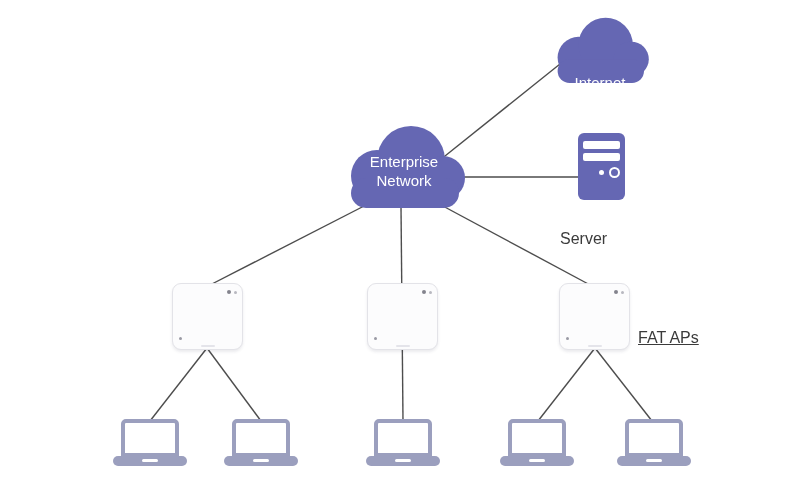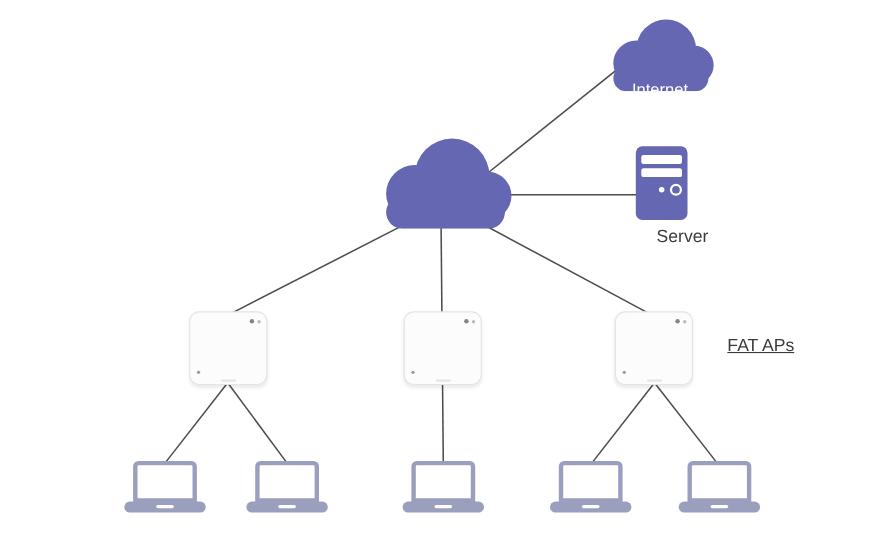--- a/index.html
+++ b/index.html
@@ -27,21 +27,21 @@
     position:absolute; left:578px; top:133px; width:47px; height:67px;
     background:var(--accent,#6567b3); border-radius:6px; z-index:1;
   }
   .server-slot { position:absolute; left:5px; width:37px; height:8px; background:#ffffff; border-radius:2px; }
   .slot-1 { top:8px; } .slot-2 { top:20px; }
   .server-dot { position:absolute; left:21px; top:37px; width:5px; height:5px; background:#ffffff; border-radius:50%; }
   .server-ring { position:absolute; left:31px; top:34px; width:11px; height:11px; border:2.5px solid #ffffff; border-radius:50%; box-sizing:border-box; }
 
   .caption {
     position:absolute; color:var(--label_text,#3b3b3b); font-size:16px;
-    text-align:right; z-index:2; white-space:nowrap;
+    text-align:left; z-index:2; white-space:nowrap;margin-top:23px;
   }
   .caption-server { left:560px; top:207px; width:84px; }
   .caption-fataps { left:638px; top:306px; width:84px;text-decoration:underline; }
 
   .ap {
     position:absolute; width:71px; height:67px; z-index:1; box-sizing:border-box;
     background:var(--ap_fill,#fcfcfd); border:1px solid var(--ap_border,#e3e3e8);
     border-radius:9px; box-shadow:0 2px 3px rgba(60,60,90,0.10);
   }
   .ap-1 { left:172px; top:283px; } .ap-2 { left:367px; top:283px; } .ap-3 { left:559px; top:283px; }
@@ -93,20 +93,24 @@
     <div class="cloud-label">Internet</div>
   </div>
 
   <div class="cloud cloud-enterprise">
     <svg viewBox="0 0 130 88" preserveAspectRatio="none">
       <circle class="cloud-shape" cx="38" cy="56" r="26"></circle>
       <circle class="cloud-shape" cx="72" cy="40" r="34"></circle>
       <circle class="cloud-shape" cx="104" cy="58" r="22"></circle>
       <rect class="cloud-shape" x="12" y="58" width="108" height="30" rx="15"></rect>
     </svg>
+    <div class="cloud-label">
+      <div>Enterprise</div>
+      <div>Network</div>
+    </div>
   </div>
 
   <div class="server-tower">
     <div class="server-slot slot-1"></div>
     <div class="server-slot slot-2"></div>
     <div class="server-dot"></div>
     <div class="server-ring"></div>
   </div>
   <div class="caption caption-server">Server</div>
 

